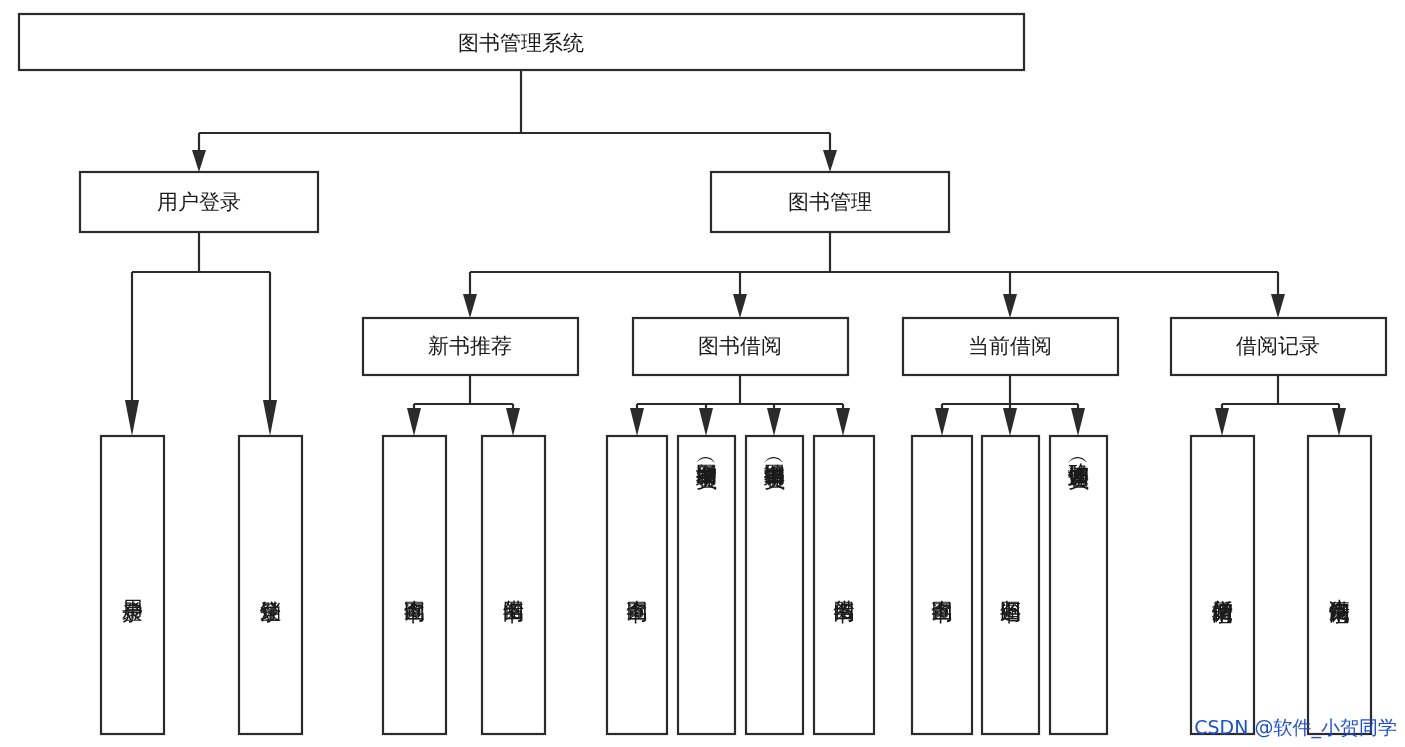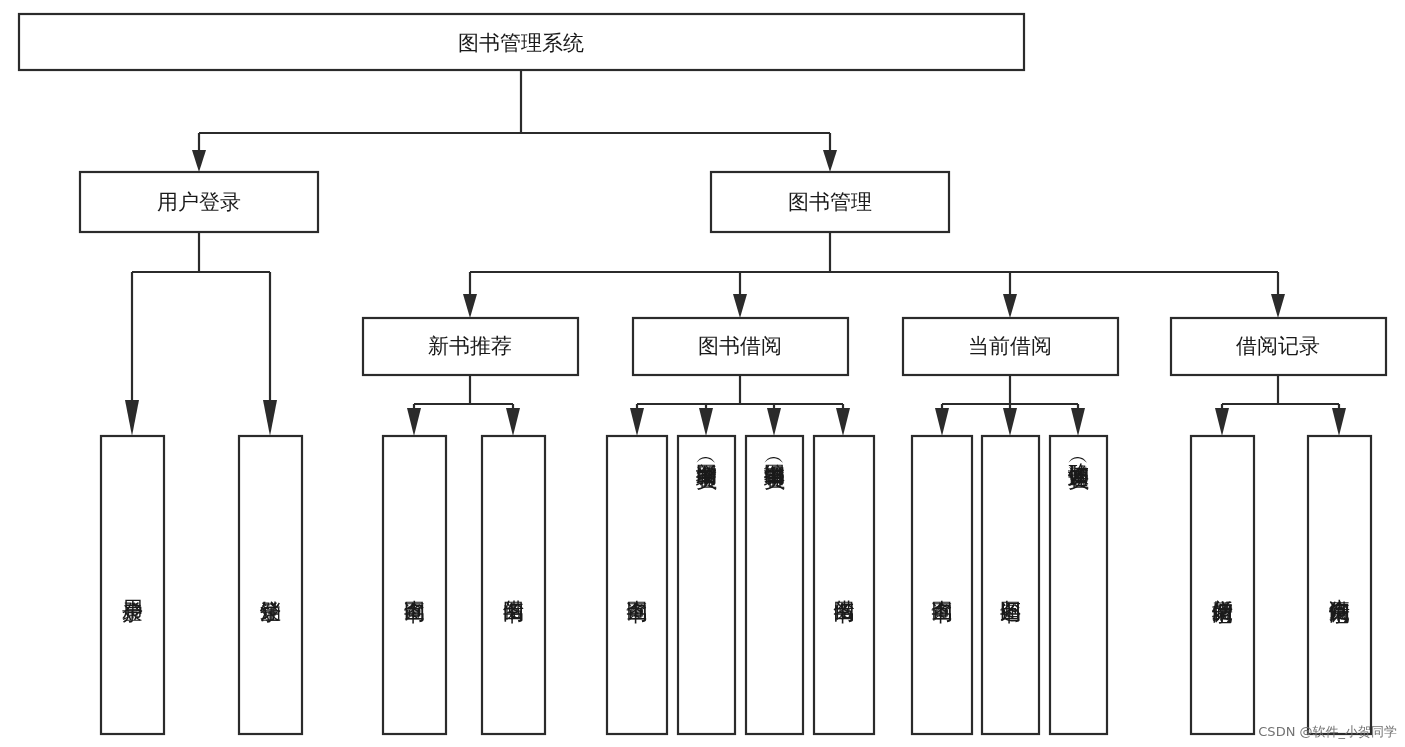--- a/index.html
+++ b/index.html
@@ -60,22 +60,22 @@
   }
   .arrow-head {
     fill: #2b2b2b;
     stroke: none;
   }
   .watermark {
     position: absolute;
     right: 8px;
     bottom: 6px;
     font-family: "DejaVu Sans", "Liberation Sans", sans-serif;
-    font-size: 13px;
-    color: #737373;
+    font-size: 19px;
+    color: #1d4ed8;
     white-space: nowrap;
     user-select: none;
   }
 </style>
 </head>
 <body>
 
 <div id="stage">
 
   <svg class="diagram" viewBox="0 0 1405 747">

